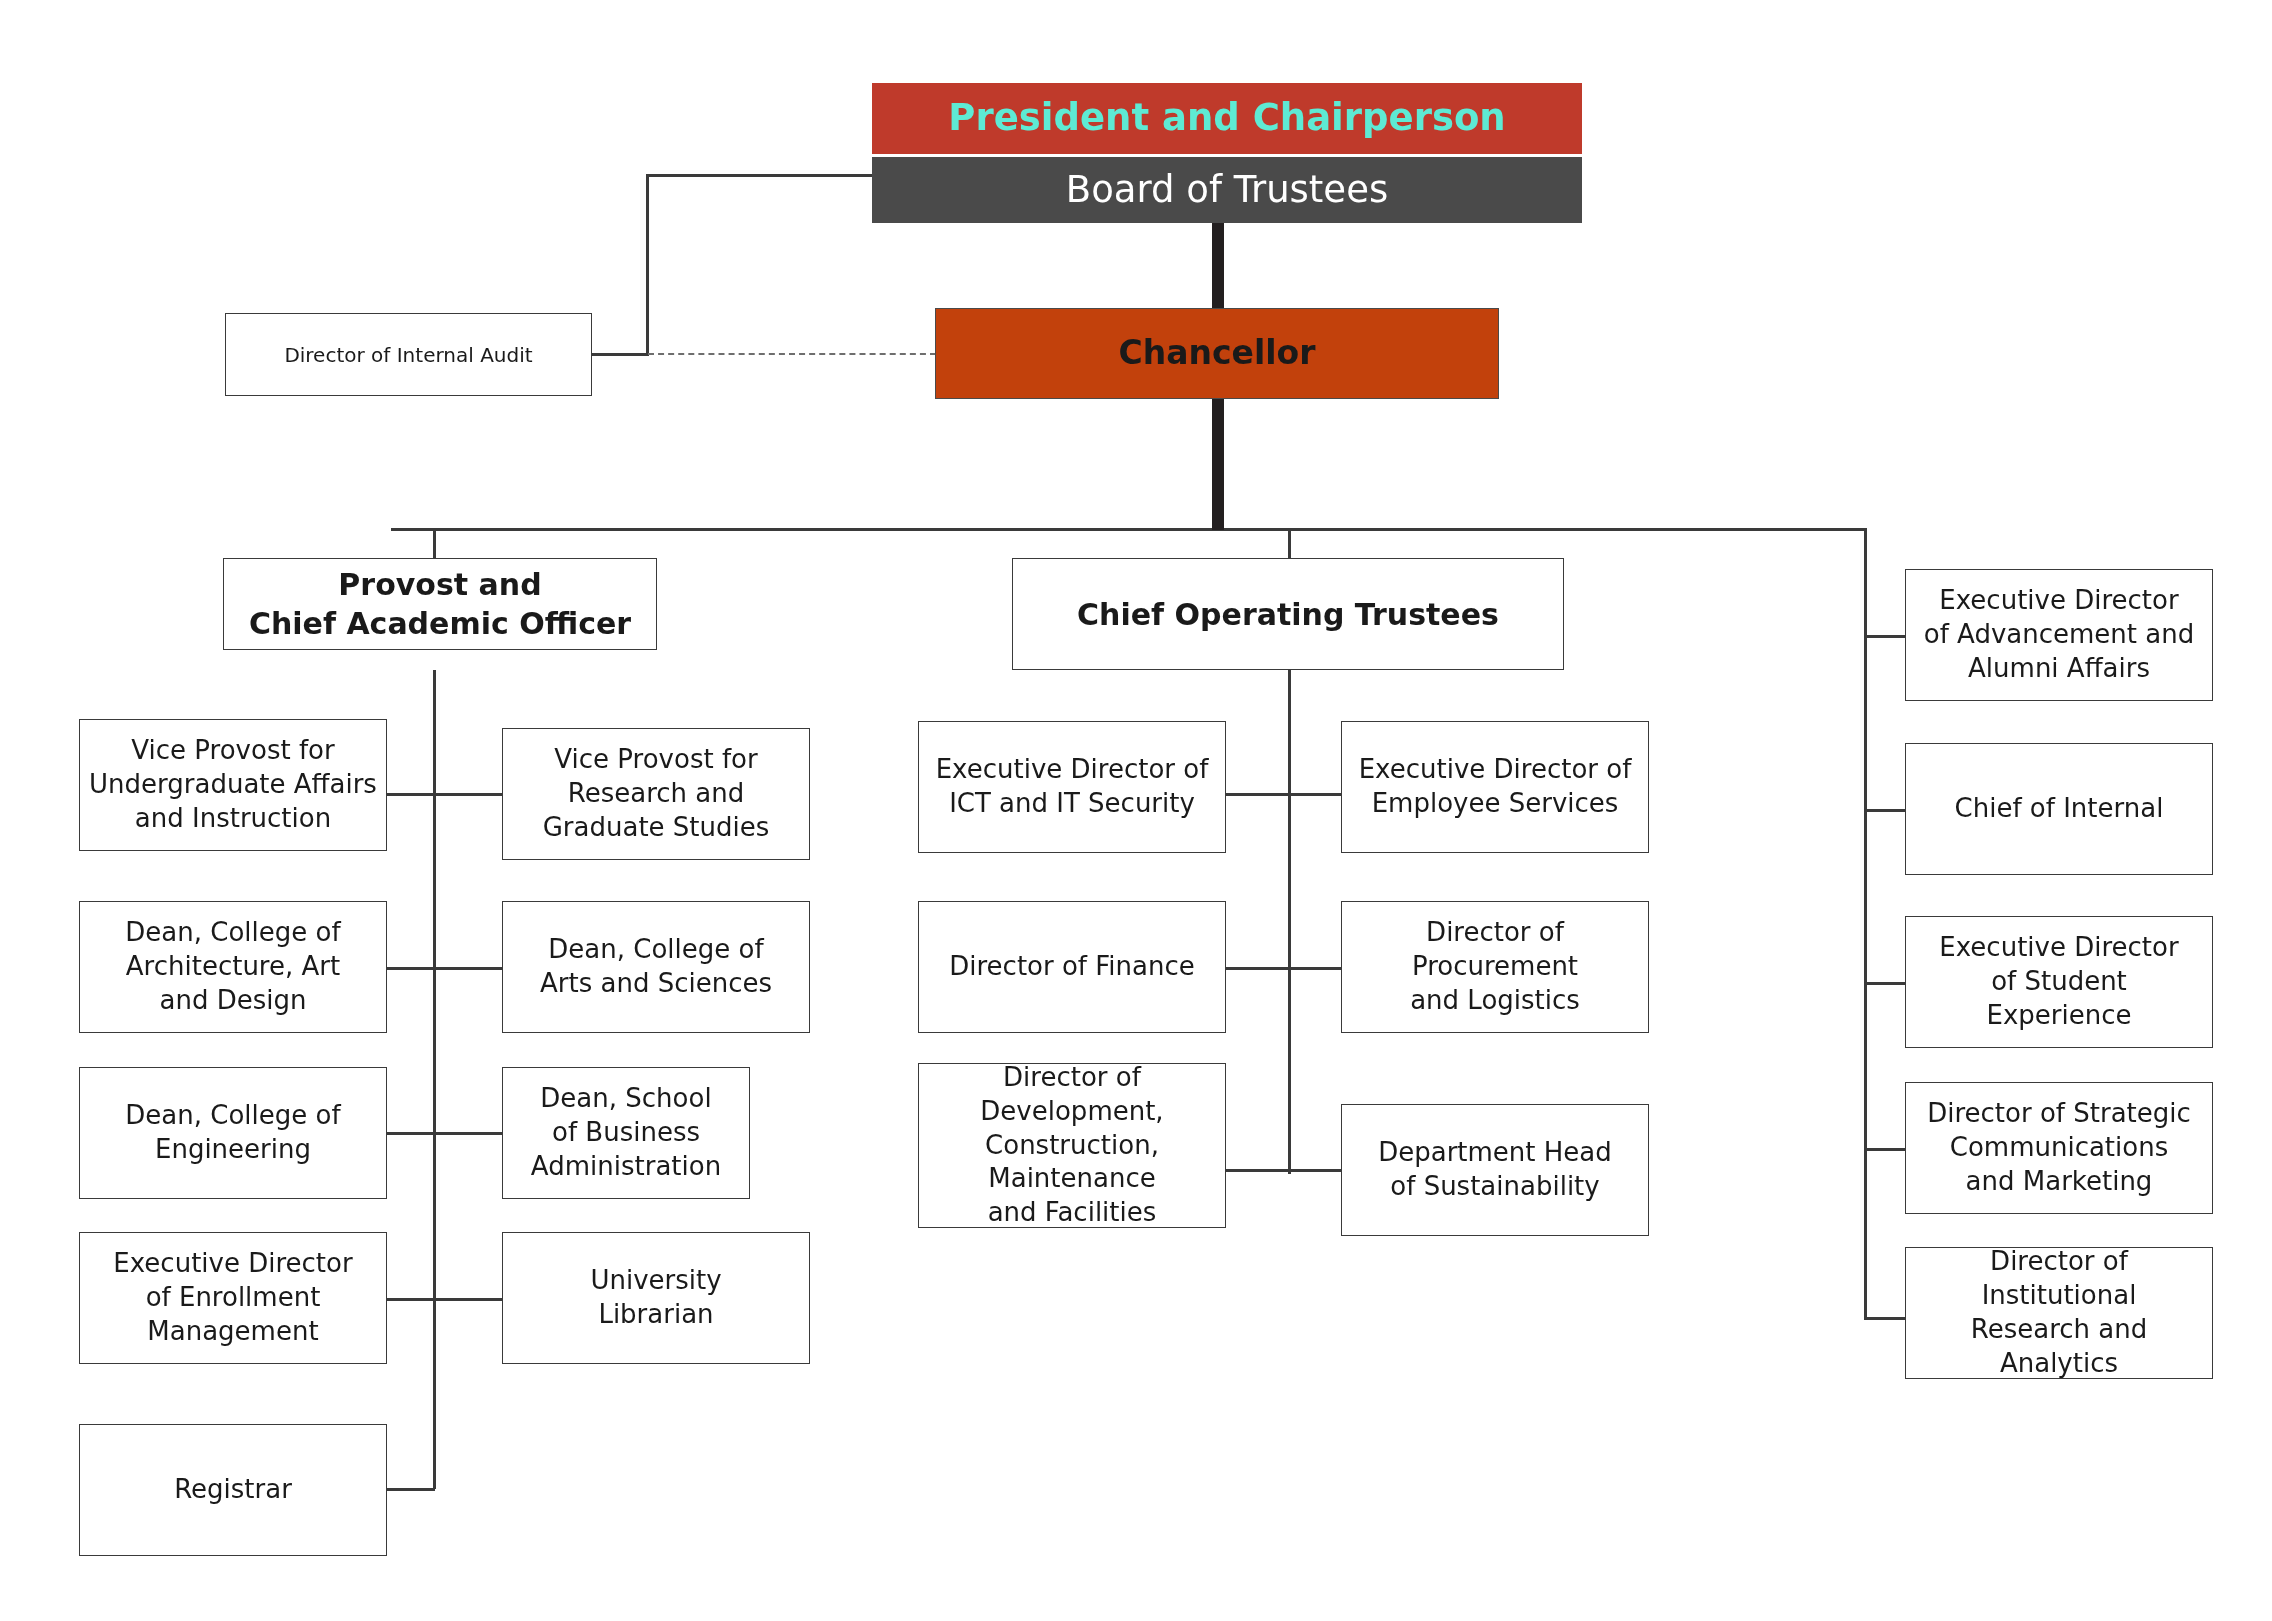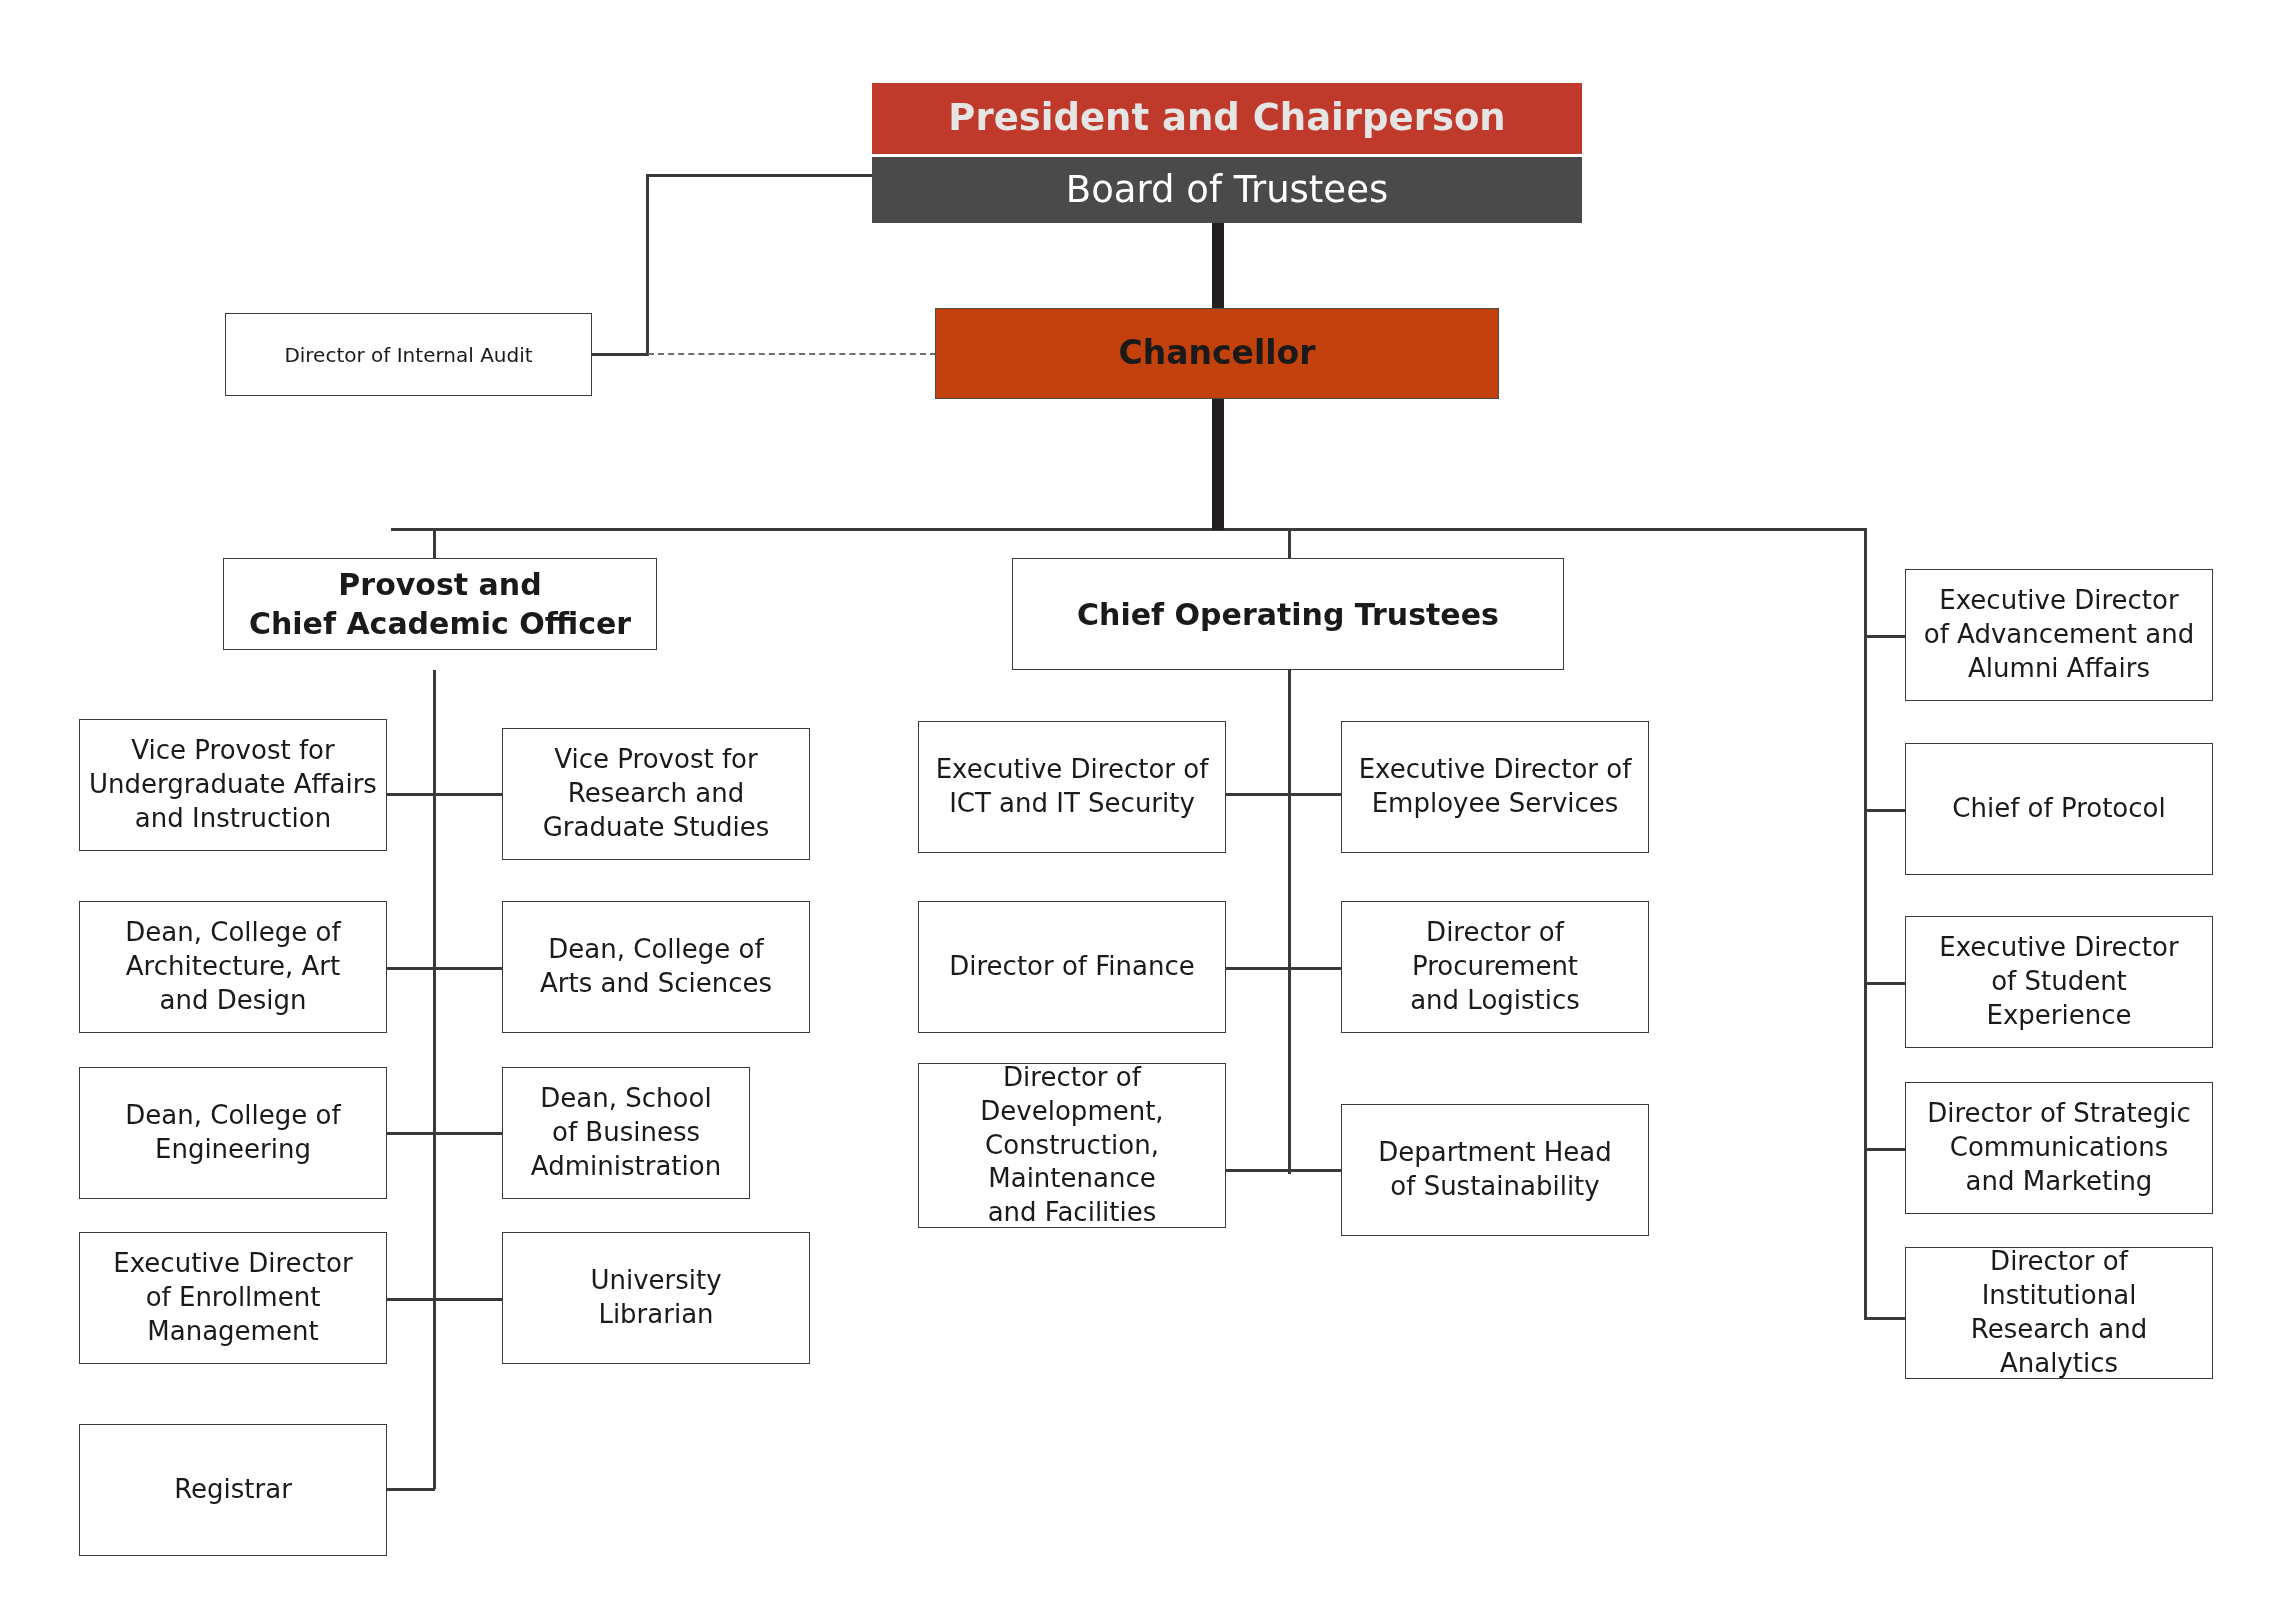--- a/index.html
+++ b/index.html
@@ -34,21 +34,21 @@
   }
   .node .lbl {
     display: block;
     white-space: pre-line;
   }
 
   
   .node.president {
     background: #bf3a2b;
     border: none;
-    color: #e5e5e5;
+    color: #5eead4;
     font-weight: bold;
     font-size: 37px;
     z-index: 7;
   }
   .node.trustees {
     background: #4a4a4a;
     border: none;
     color: #ffffff;
     font-weight: normal;
     font-size: 37px;
@@ -228,21 +228,21 @@
   <div class="conn hline" style="left:1226px; top:793px; width:117px; height:2.5px;"></div>
   <div class="conn hline" style="left:1226px; top:967px; width:117px; height:2.5px;"></div>
   <div class="conn hline" style="left:1226px; top:1169px; width:117px; height:2.5px;"></div>
 
   <div class="node leaf" style="left:1905px; top:569px; width:308px; height:132px;">
     <span class="lbl">Executive Director
 of Advancement and
 Alumni Affairs</span>
   </div>
   <div class="node leaf" style="left:1905px; top:743px; width:308px; height:132px;">
-    <span class="lbl">Chief of Protocol</span>
+    <span class="lbl">Chief of Internal</span>
   </div>
   <div class="node leaf" style="left:1905px; top:916px; width:308px; height:132px;">
     <span class="lbl">Executive Director
 of Student
 Experience</span>
   </div>
   <div class="node leaf" style="left:1905px; top:1082px; width:308px; height:132px;">
     <span class="lbl">Director of Strategic
 Communications
 and Marketing</span>

